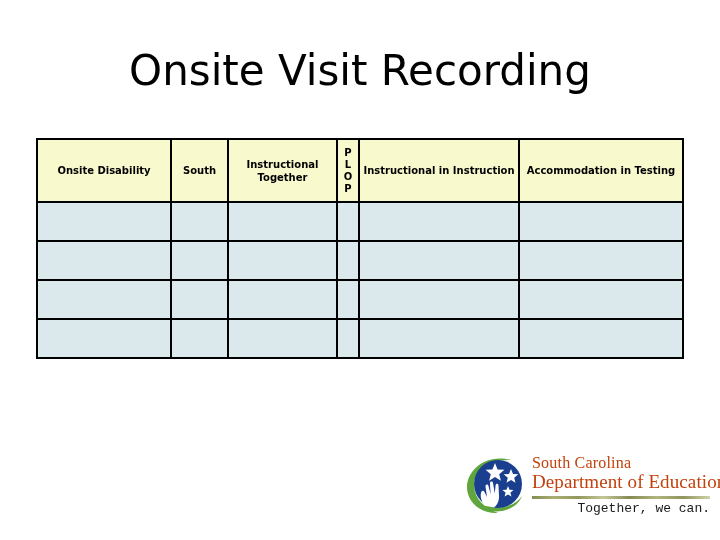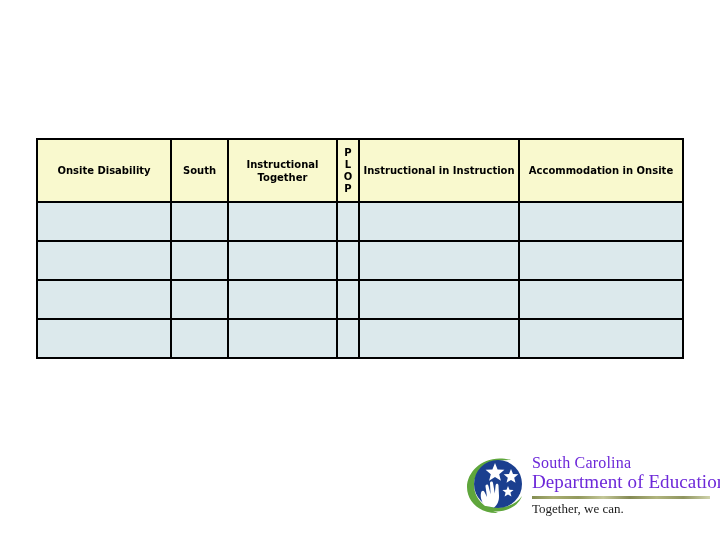--- a/index.html
+++ b/index.html
@@ -101,21 +101,21 @@
     height: 58px;
   }
   .logo-text {
     position: absolute;
     left: 66px;
     top: 2px;
     width: 178px;
   }
   .logo-line1, .logo-line2 {
     font-family: "Liberation Serif", serif;
-    color: #6d28d9;
+    color: #c2410c;
     font-weight: 400;
     white-space: nowrap;
   }
   .logo-line1 {
     font-size: 16px;
     line-height: 17px;
     letter-spacing: 0.2px;
   }
   .logo-line2 {
     font-size: 19px;
@@ -131,32 +131,34 @@
     background: linear-gradient(to right,
       #6e7a34 0%, #9aa05a 12%, #7f8740 26%, #b9bd86 40%,
       #6f7636 55%, #a3a868 70%, #7b8243 85%, #c7cb9c 100%);
     opacity: 0.85;
   }
   .logo-tagline {
     position: absolute;
     left: 66px;
     top: 49px;
     width: 178px;
-    font-family: Liberation Serif, serif;
+    text-align: right;
+    font-family: Liberation Mono, monospace;
     font-size: 13px;
     font-style: normal;
     color: #1b1b1b;
     white-space: nowrap;
   }
 </style>
 </head>
 <body>
 
 <div class="slide">
 
+  <div class="slide-title">Onsite Visit Recording</div>
 
   <table class="record-table">
     <colgroup>
       <col class="col-disability">
       <col class="col-grade">
       <col class="col-setting">
       <col class="col-plop">
       <col class="col-accom-inst">
       <col class="col-accom-test">
     </colgroup>
@@ -165,21 +167,21 @@
         <td>Onsite Disability</td>
         <td>South</td>
         <td>Instructional Together</td>
         <td>
           <span class="plop-stack">P</span>
           <span class="plop-stack">L</span>
           <span class="plop-stack">O</span>
           <span class="plop-stack">P</span>
         </td>
         <td>Instructional in Instruction</td>
-        <td>Accommodation in Onsite</td>
+        <td>Accommodation in Testing</td>
       </tr>
     </thead>
     <tbody>
       <tr>
         <td></td>
         <td></td>
         <td></td>
         <td></td>
         <td></td>
         <td></td>

